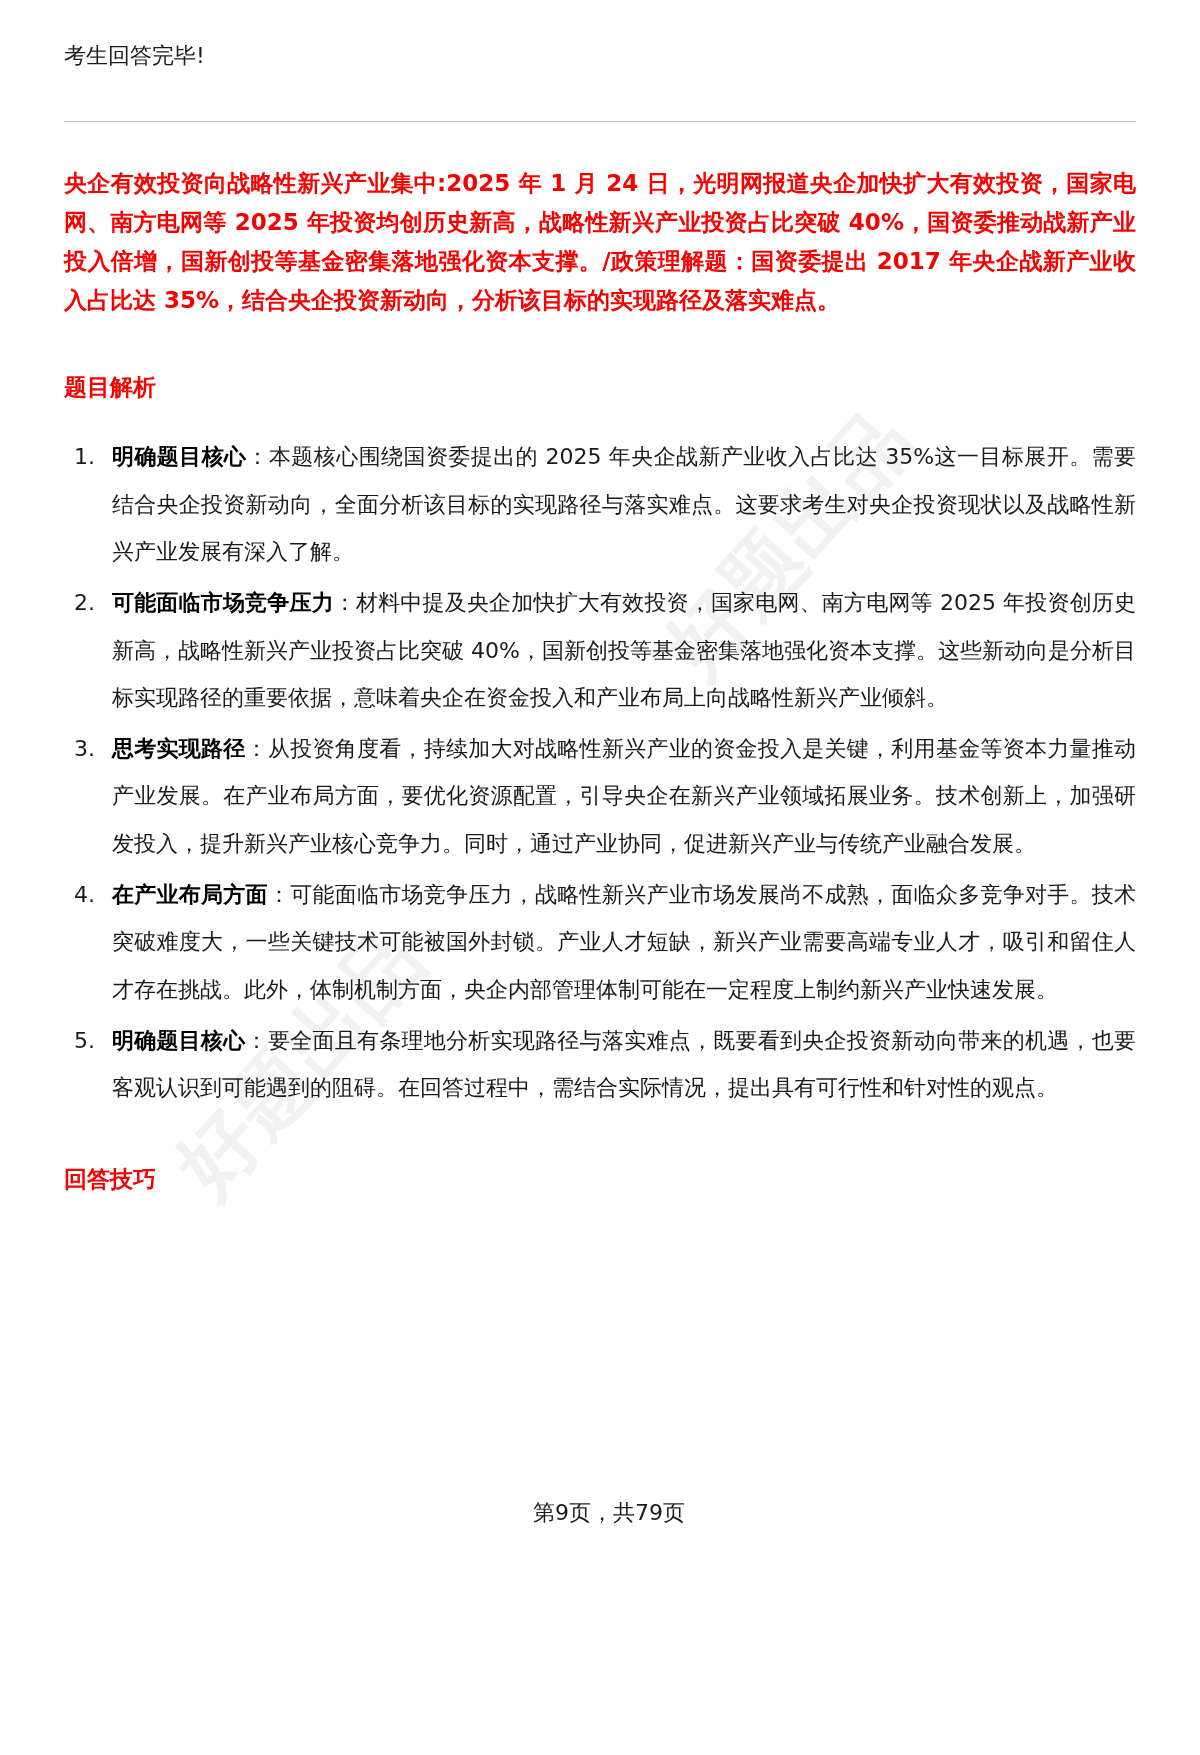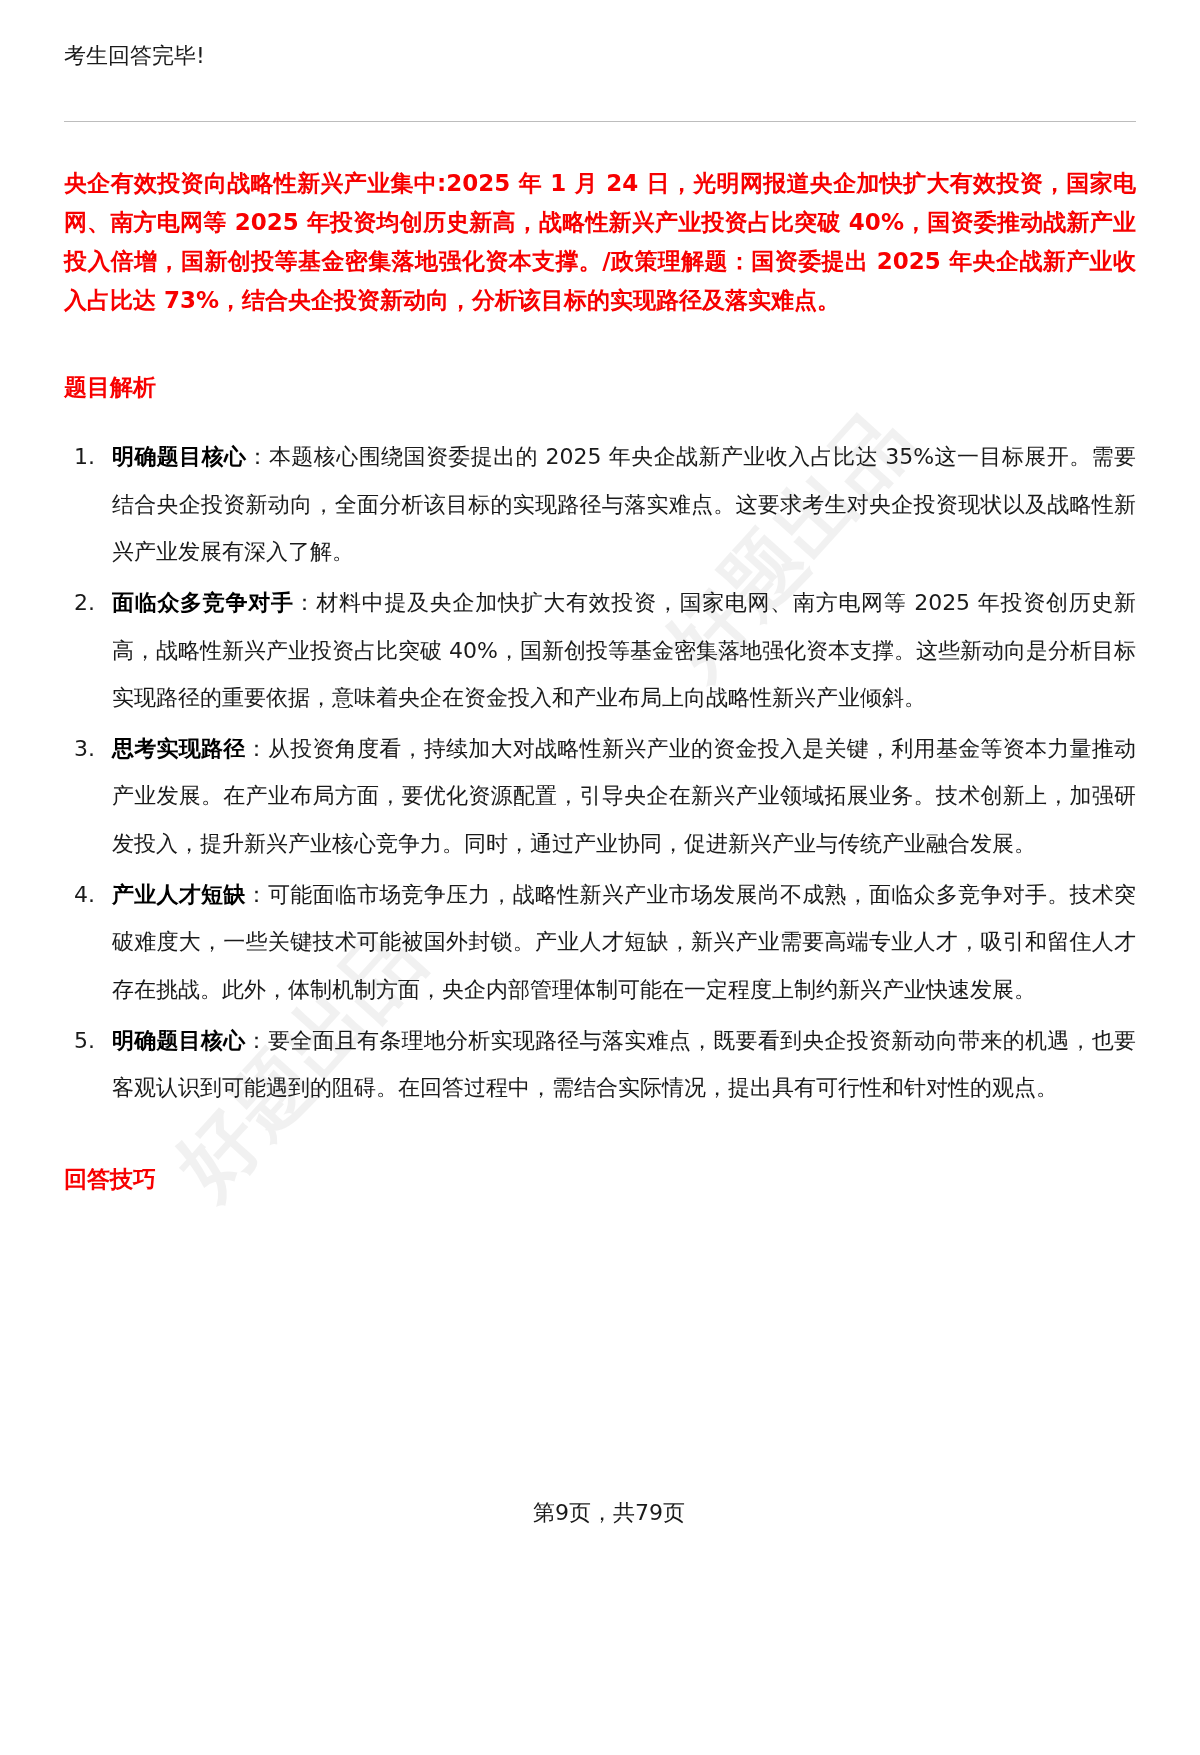--- a/index.html
+++ b/index.html
@@ -96,36 +96,36 @@
 
   <div class="watermark wm-1">好题出品</div>
   <div class="watermark wm-2">好题出品</div>
 
   <div class="content">
 
     <div class="header-note">考生回答完毕!</div>
 
     <hr class="divider">
 
-    <p class="red-paragraph">央企有效投资向战略性新兴产业集中:2025 年 1 月 24 日，光明网报道央企加快扩大有效投资，国家电网、南方电网等 2025 年投资均创历史新高，战略性新兴产业投资占比突破 40%，国资委推动战新产业投入倍增，国新创投等基金密集落地强化资本支撑。/政策理解题：国资委提出 2025 年央企战新产业收入占比达 73%，结合央企投资新动向，分析该目标的实现路径及落实难点。</p>
+    <p class="red-paragraph">央企有效投资向战略性新兴产业集中:2025 年 1 月 24 日，光明网报道央企加快扩大有效投资，国家电网、南方电网等 2025 年投资均创历史新高，战略性新兴产业投资占比突破 40%，国资委推动战新产业投入倍增，国新创投等基金密集落地强化资本支撑。/政策理解题：国资委提出 2017 年央企战新产业收入占比达 35%，结合央企投资新动向，分析该目标的实现路径及落实难点。</p>
 
     <h2 class="section-heading">题目解析</h2>
 
     <ol class="analysis-list">
       <li>
         <span class="num">1.</span><b>明确题目核心</b><span>：本题核心围绕国资委提出的 2025 年央企战新产业收入占比达 35%这一目标展开。需要结合央企投资新动向，全面分析该目标的实现路径与落实难点。这要求考生对央企投资现状以及战略性新兴产业发展有深入了解。</span>
       </li>
       <li>
-        <span class="num">2.</span><b>面临众多竞争对手</b><span>：材料中提及央企加快扩大有效投资，国家电网、南方电网等 2025 年投资创历史新高，战略性新兴产业投资占比突破 40%，国新创投等基金密集落地强化资本支撑。这些新动向是分析目标实现路径的重要依据，意味着央企在资金投入和产业布局上向战略性新兴产业倾斜。</span>
+        <span class="num">2.</span><b>可能面临市场竞争压力</b><span>：材料中提及央企加快扩大有效投资，国家电网、南方电网等 2025 年投资创历史新高，战略性新兴产业投资占比突破 40%，国新创投等基金密集落地强化资本支撑。这些新动向是分析目标实现路径的重要依据，意味着央企在资金投入和产业布局上向战略性新兴产业倾斜。</span>
       </li>
       <li>
         <span class="num">3.</span><b>思考实现路径</b><span>：从投资角度看，持续加大对战略性新兴产业的资金投入是关键，利用基金等资本力量推动产业发展。在产业布局方面，要优化资源配置，引导央企在新兴产业领域拓展业务。技术创新上，加强研发投入，提升新兴产业核心竞争力。同时，通过产业协同，促进新兴产业与传统产业融合发展。</span>
       </li>
       <li>
-        <span class="num">4.</span><b>产业人才短缺</b><span>：可能面临市场竞争压力，战略性新兴产业市场发展尚不成熟，面临众多竞争对手。技术突破难度大，一些关键技术可能被国外封锁。产业人才短缺，新兴产业需要高端专业人才，吸引和留住人才存在挑战。此外，体制机制方面，央企内部管理体制可能在一定程度上制约新兴产业快速发展。</span>
+        <span class="num">4.</span><b>在产业布局方面</b><span>：可能面临市场竞争压力，战略性新兴产业市场发展尚不成熟，面临众多竞争对手。技术突破难度大，一些关键技术可能被国外封锁。产业人才短缺，新兴产业需要高端专业人才，吸引和留住人才存在挑战。此外，体制机制方面，央企内部管理体制可能在一定程度上制约新兴产业快速发展。</span>
       </li>
       <li>
         <span class="num">5.</span><b>明确题目核心</b><span>：要全面且有条理地分析实现路径与落实难点，既要看到央企投资新动向带来的机遇，也要客观认识到可能遇到的阻碍。在回答过程中，需结合实际情况，提出具有可行性和针对性的观点。</span>
       </li>
     </ol>
 
     <h2 class="section-heading">回答技巧</h2>
 
   </div>
 

